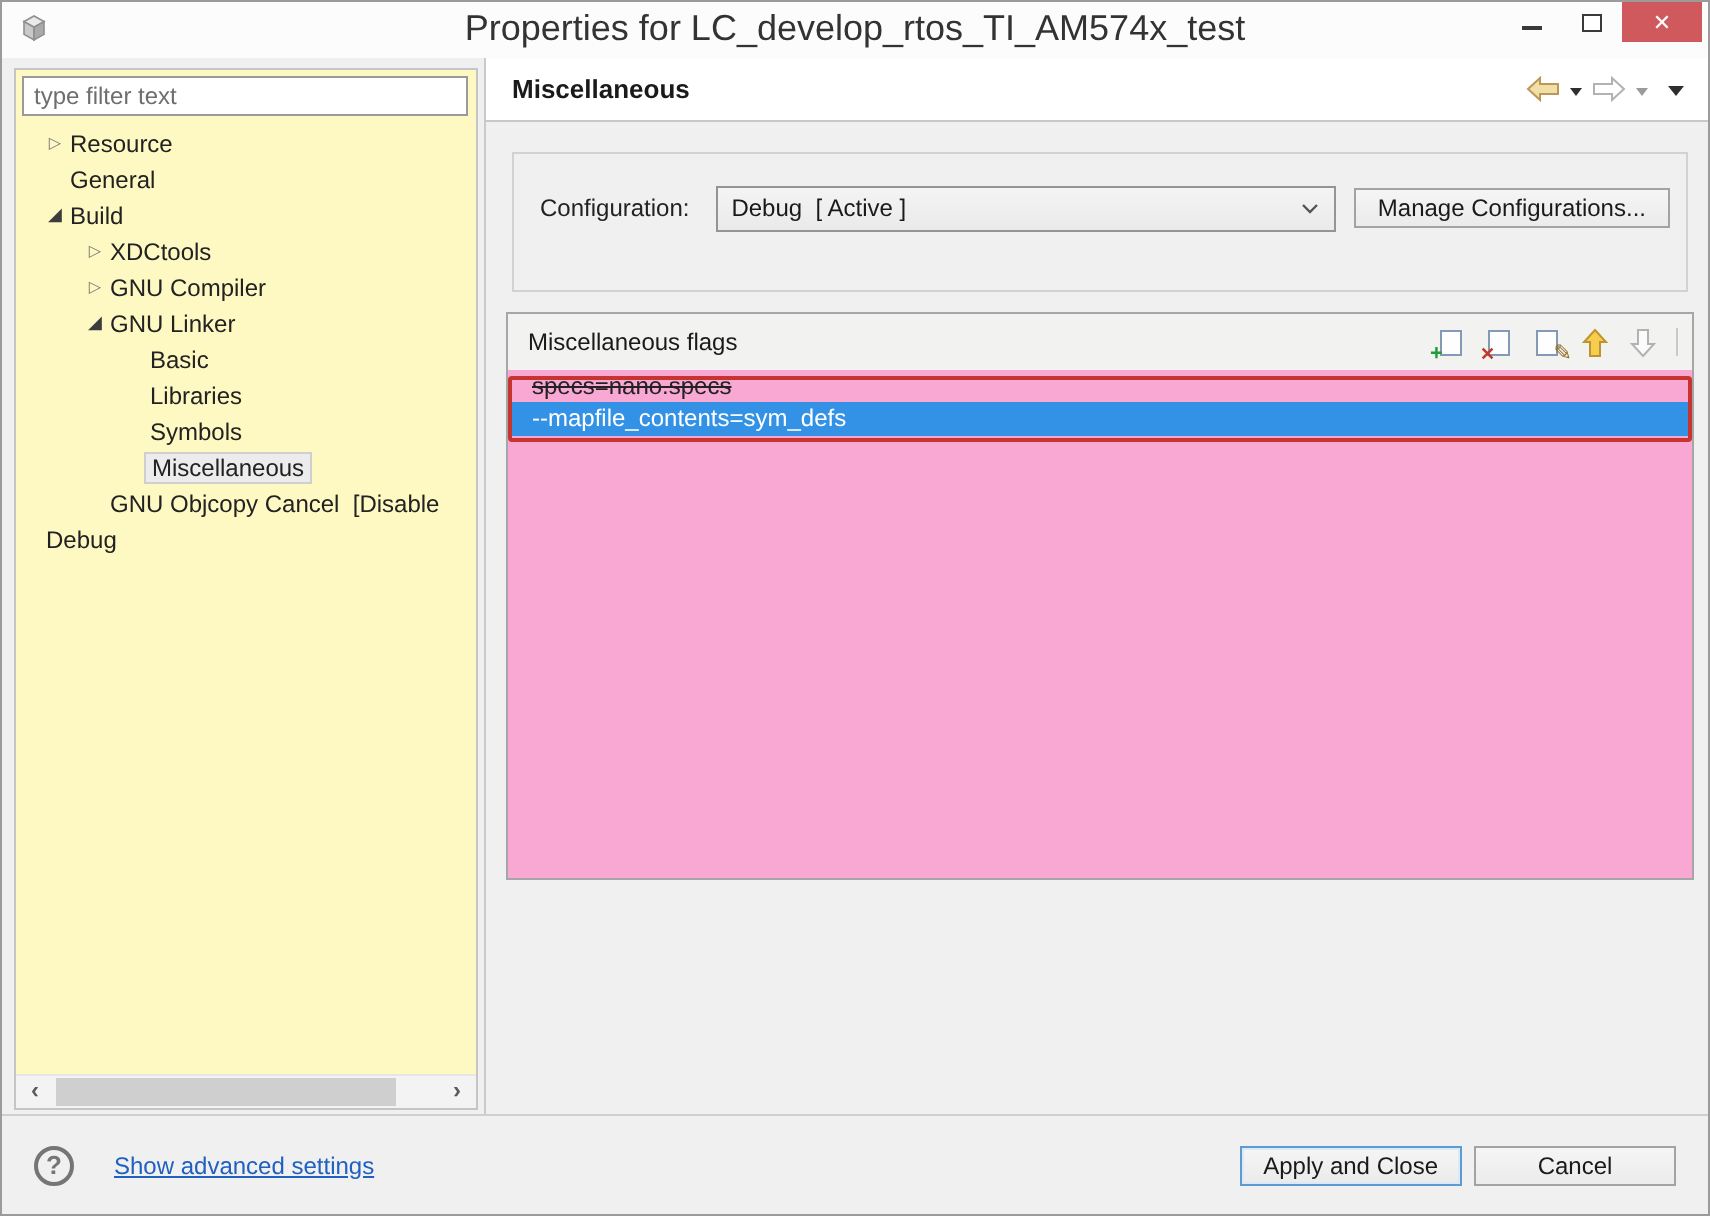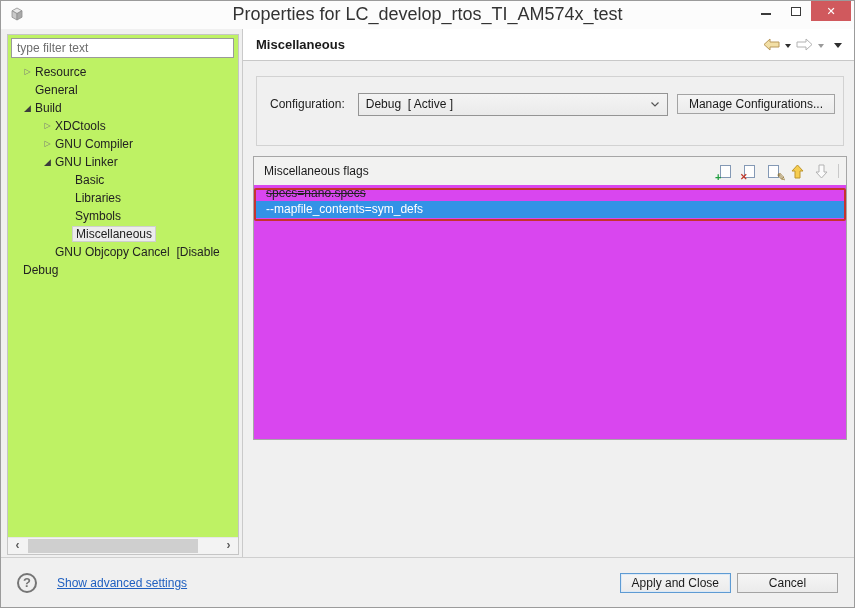--- a/index.html
+++ b/index.html
@@ -18,21 +18,21 @@
   .win-controls { position:absolute; right:3px; top:0; display:flex; align-items:flex-start; }
   .win-btn { width:30px; height:20px; display:flex; align-items:center; justify-content:center; cursor:default; }
   .glyph-min { width:10px; height:2px; background:#3a3a3a; margin-top:6px; }
   .glyph-max { width:10px; height:9px; border:1px solid #3a3a3a; background:#fff; }
   .win-btn.close { width:40px; background:#d0595d; color:#fff; font-size:11px; }
 
   
   .main { position:absolute; top:28px; left:0; right:0; bottom:50px; display:flex; background:#f0f0f0; }
 
   
-  .left-panel { position:relative; margin:5px 0 2px 6px; width:232px; background:#bef264; border:1px solid #c5c5c5; overflow:hidden; flex:none; }
+  .left-panel { position:relative; margin:5px 0 2px 6px; width:232px; background:#fef9c3; border:1px solid #c5c5c5; overflow:hidden; flex:none; }
   .filter-input { display:block; margin:3px; width:calc(100% - 7px); height:20px; border:1px solid #9a9a9a; padding:0 5px; font-family:"Liberation Sans",sans-serif; font-size:12px; color:#222; outline:none; }
   .filter-input::placeholder { color:#6e6e6e; opacity:1; }
   .tree { margin-top:5px; }
   .tree-item { height:18px; display:flex; align-items:center; white-space:pre; overflow:hidden; cursor:default; }
   .expander { width:15px; flex:none; text-align:center; font-family:"DejaVu Sans",sans-serif; font-size:8px; color:#767676; line-height:18px; }
   .expander.expanded { color:#3c3c3c; font-size:9px; }
   .tree-label { white-space:pre; }
   .tree-label.selected { background:#ececec; border:1px solid #cfcfcf; padding:0 3px; margin-left:-3px; }
   .hscroll { position:absolute; left:0; right:0; bottom:0; height:17px; background:#f3f3f3; border-top:1px solid #e6e6e6; }
   .hs-arrow { position:absolute; top:0; width:17px; height:16px; text-align:center; line-height:15px; color:#5a5a5a; font-size:12px; font-weight:bold; }
@@ -50,21 +50,21 @@
 
   
   .config-group { margin:15px 10px 0 13px; height:70px; border:1px solid #d2d2d2; display:flex; align-items:center; padding:0 8px 14px 13px; flex:none; }
   .config-label { white-space:pre; }
   .combo { margin-left:13px; width:314px; height:23px; border:1px solid #949494; background:linear-gradient(#f4f4f4,#eaeaea); display:flex; align-items:center; padding:0 7px; cursor:default; }
   .combo-value { flex:1; white-space:pre; color:#1a1a1a; }
   .push-btn { height:20px; background:linear-gradient(#f5f5f5,#ebebeb); border:1px solid #a3a3a3; font-family:"Liberation Sans",sans-serif; font-size:12px; color:#1a1a1a; padding:0 11px; cursor:default; }
   .manage-btn { margin-left:9px; flex:none; }
 
   
-  .flags-box { position:relative; margin:10px 7px 0 10px; height:284px; background:#d946ef; border:1px solid #a6a6a6; flex:none; }
+  .flags-box { position:relative; margin:10px 7px 0 10px; height:284px; background:#f9a8d4; border:1px solid #a6a6a6; flex:none; }
   .flags-header { height:28px; background:#f2f2f1; display:flex; align-items:center; padding:0 7px 0 10px; }
   .flags-title { color:#1a1a1a; }
   .flags-toolbar { margin-left:auto; display:flex; align-items:center; gap:7px; }
   .tb-icon { width:17px; height:16px; position:relative; display:flex; align-items:center; justify-content:center; cursor:default; }
   .page { display:inline-block; width:11px; height:13px; background:#fefefe; border:1px solid #8499b5; position:relative; }
   .badge { position:absolute; font-weight:bold; line-height:1; }
   .badge.add { color:#1f9e3e; font-size:11px; left:-2px; bottom:-4px; }
   .badge.del { color:#c0392b; font-size:9px; left:-1px; bottom:-3px; }
   .badge.edit { color:#8d6a1d; font-size:11px; right:-4px; bottom:-4px; font-weight:normal; }
   .tb-sep { width:1px; height:14px; background:#c9c9c9; margin-left:1px; }

